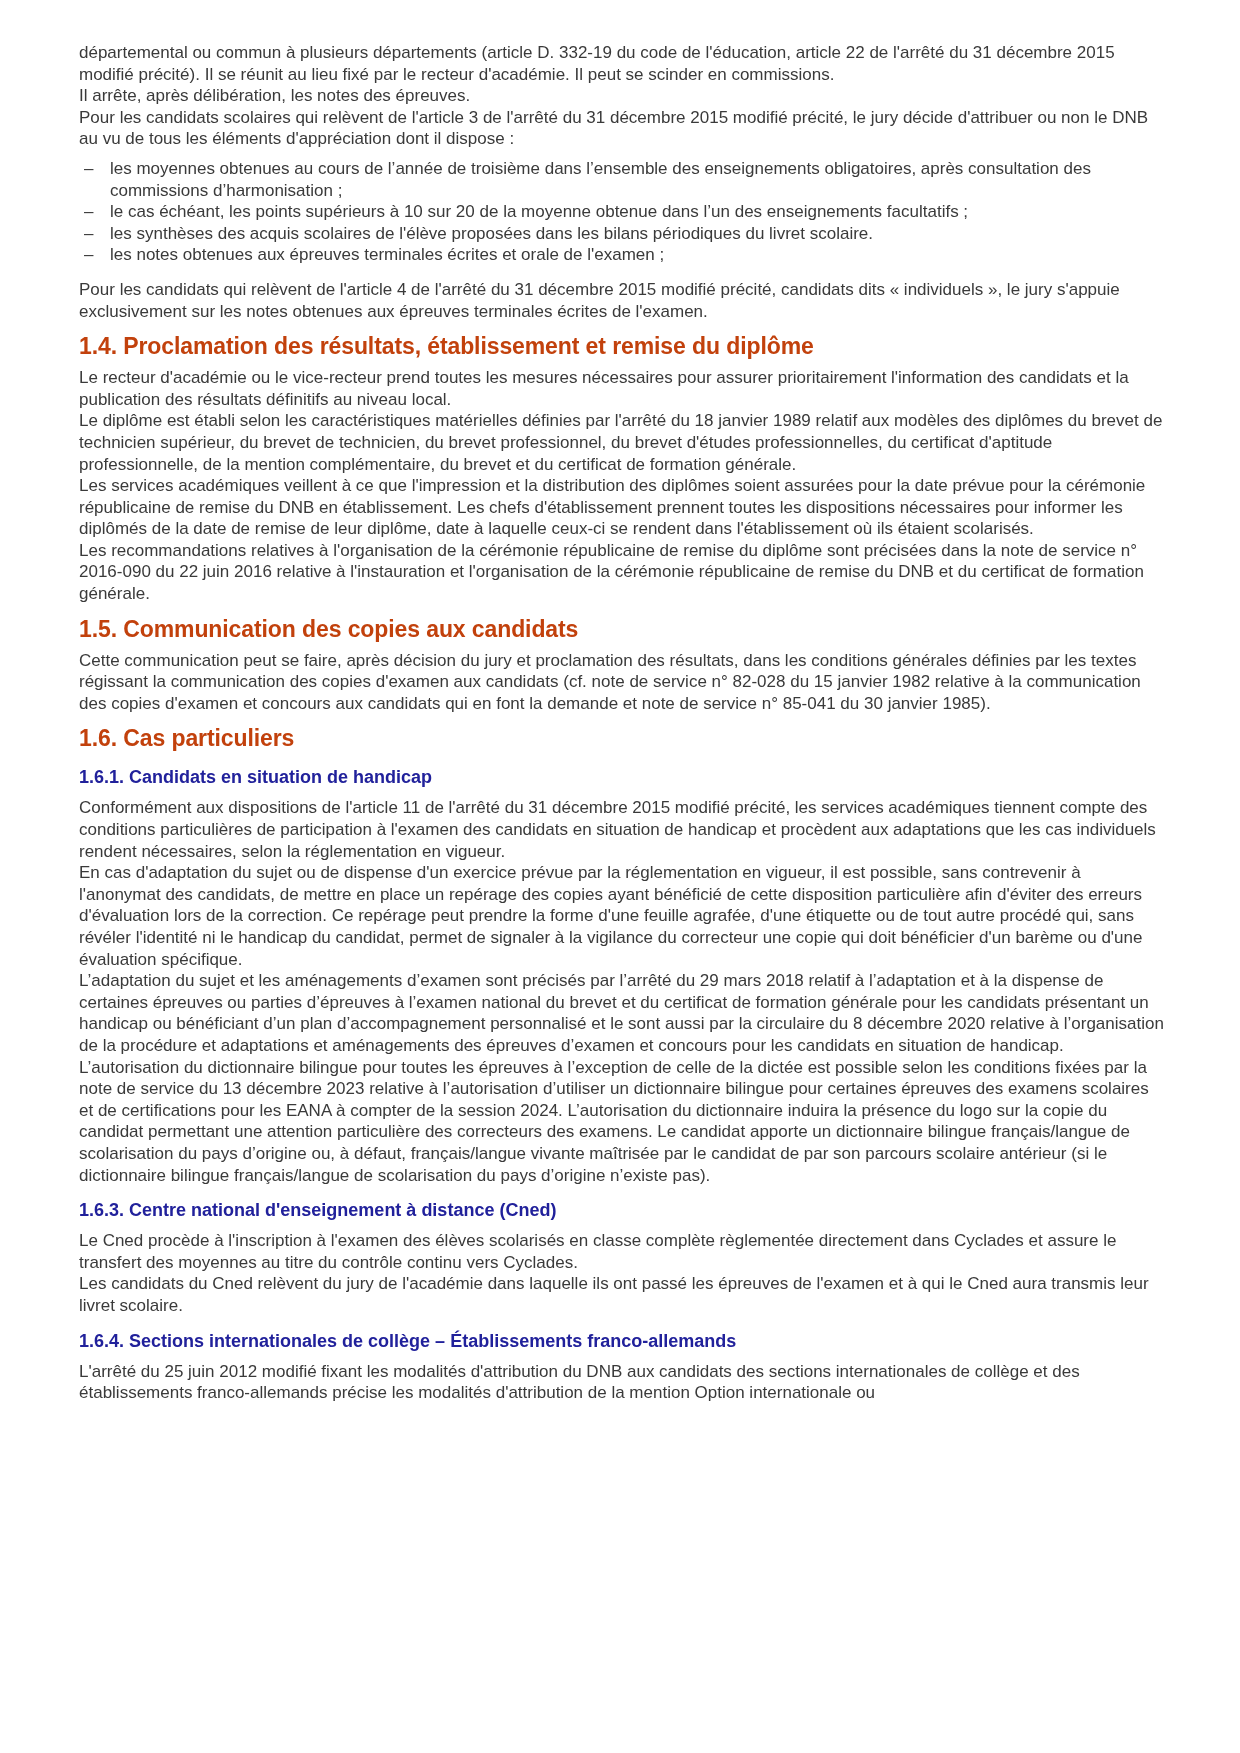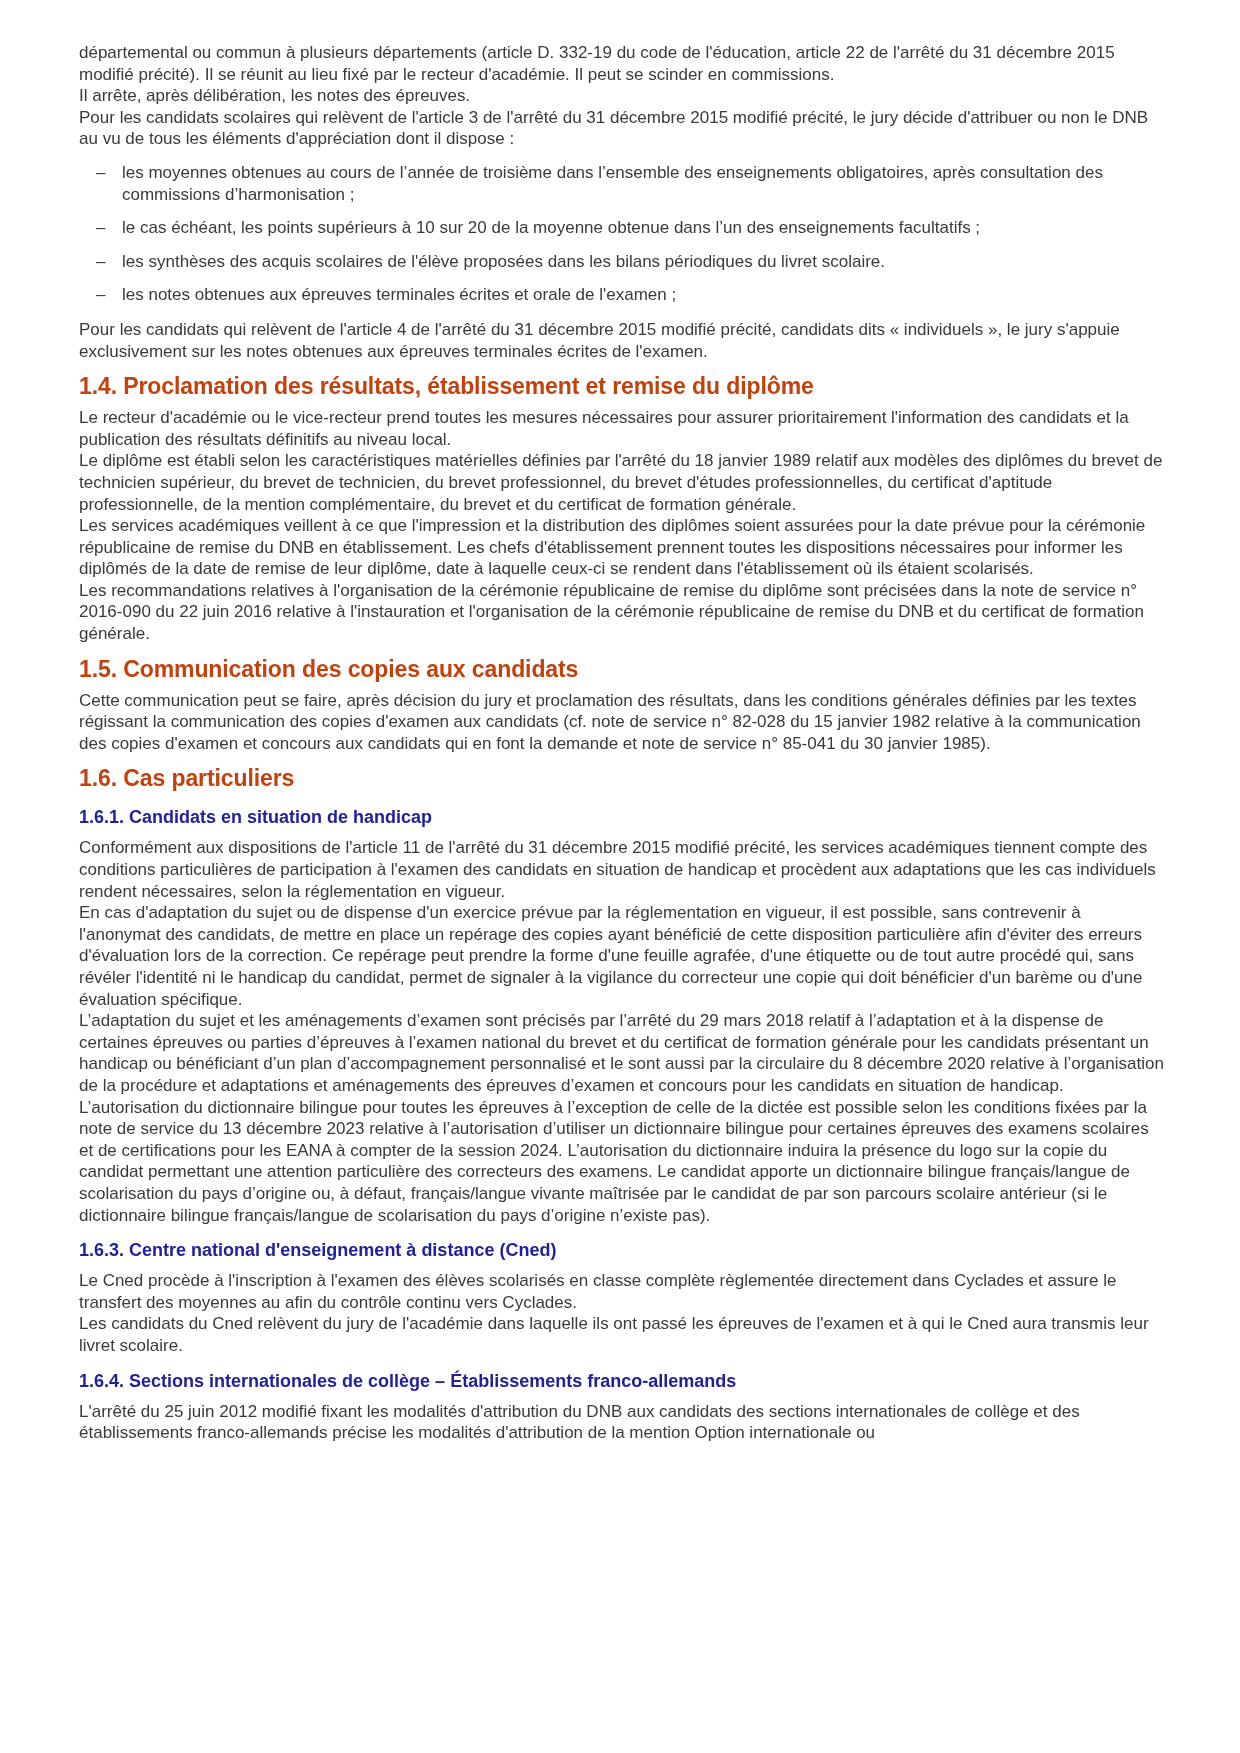--- a/index.html
+++ b/index.html
@@ -38,21 +38,21 @@
     margin: 13px 0 8px 0;
   }
   .content ul.dash {
     list-style: none;
     margin: 8px 0 13px 0;
     padding: 0;
   }
   .content ul.dash li {
     position: relative;
     padding-left: 31px;
-    margin: 12px;
+    margin: 0;
   }
   .content ul.dash li::before {
     content: "\2013";
     position: absolute;
     left: 5px;
     top: 0;
   }
   .footer {
     position: absolute;
     left: 79px;
@@ -107,21 +107,21 @@
       <p class="body">Les recommandations relatives à l'organisation de la cérémonie républicaine de remise du diplôme sont précisées dans la note de service n° 2016-090 du 22 juin 2016 relative à l'instauration et l'organisation de la cérémonie républicaine de remise du DNB et du certificat de formation générale.</p>
       <h2>1.5. Communication des copies aux candidats</h2>
       <p class="body">Cette communication peut se faire, après décision du jury et proclamation des résultats, dans les conditions générales définies par les textes régissant la communication des copies d'examen aux candidats (cf. note de service n° 82-028 du 15 janvier 1982 relative à la communication des copies d'examen et concours aux candidats qui en font la demande et note de service n° 85-041 du 30 janvier 1985).</p>
       <h2>1.6. Cas particuliers</h2>
       <h3>1.6.1. Candidats en situation de handicap</h3>
       <p class="body">Conformément aux dispositions de l'article 11 de l'arrêté du 31 décembre 2015 modifié précité, les services académiques tiennent compte des conditions particulières de participation à l'examen des candidats en situation de handicap et procèdent aux adaptations que les cas individuels rendent nécessaires, selon la réglementation en vigueur.</p>
       <p class="body">En cas d'adaptation du sujet ou de dispense d'un exercice prévue par la réglementation en vigueur, il est possible, sans contrevenir à l'anonymat des candidats, de mettre en place un repérage des copies ayant bénéficié de cette disposition particulière afin d'éviter des erreurs d'évaluation lors de la correction. Ce repérage peut prendre la forme d'une feuille agrafée, d'une étiquette ou de tout autre procédé qui, sans révéler l'identité ni le handicap du candidat, permet de signaler à la vigilance du correcteur une copie qui doit bénéficier d'un barème ou d'une évaluation spécifique.</p>
       <p class="body">L’adaptation du sujet et les aménagements d’examen sont précisés par l’arrêté du 29 mars 2018 relatif à l’adaptation et à la dispense de certaines épreuves ou parties d’épreuves à l’examen national du brevet et du certificat de formation générale pour les candidats présentant un handicap ou bénéficiant d’un plan d’accompagnement personnalisé et le sont aussi par la circulaire du 8 décembre 2020 relative à l’organisation de la procédure et adaptations et aménagements des épreuves d’examen et concours pour les candidats en situation de handicap.</p>
       <p class="body">L’autorisation du dictionnaire bilingue pour toutes les épreuves à l’exception de celle de la dictée est possible selon les conditions fixées par la note de service du 13 décembre 2023 relative à l’autorisation d’utiliser un dictionnaire bilingue pour certaines épreuves des examens scolaires et de certifications pour les EANA à compter de la session 2024. L’autorisation du dictionnaire induira la présence du logo sur la copie du candidat permettant une attention particulière des correcteurs des examens. Le candidat apporte un dictionnaire bilingue français/langue de scolarisation du pays d’origine ou, à défaut, français/langue vivante maîtrisée par le candidat de par son parcours scolaire antérieur (si le dictionnaire bilingue français/langue de scolarisation du pays d’origine n’existe pas).</p>
       <h3>1.6.3. Centre national d'enseignement à distance (Cned)</h3>
-      <p class="body">Le Cned procède à l'inscription à l'examen des élèves scolarisés en classe complète règlementée directement dans Cyclades et assure le transfert des moyennes au afin du contrôle continu vers Cyclades.</p>
+      <p class="body">Le Cned procède à l'inscription à l'examen des élèves scolarisés en classe complète règlementée directement dans Cyclades et assure le transfert des moyennes au titre du contrôle continu vers Cyclades.</p>
       <p class="body">Les candidats du Cned relèvent du jury de l'académie dans laquelle ils ont passé les épreuves de l'examen et à qui le Cned aura transmis leur livret scolaire.</p>
       <h3>1.6.4. Sections internationales de collège – Établissements franco-allemands</h3>
       <p class="body">L'arrêté du 25 juin 2012 modifié fixant les modalités d'attribution du DNB aux candidats des sections internationales de collège et des établissements franco-allemands précise les modalités d'attribution de la mention Option internationale ou</p>
     </div>
 
   <div class="footer">
     <div class="footer-row">
       <span class="footer-brand">education.gouv.fr</span>
       <span class="footer-bulletin">BO n° 33</span>
       <span class="footer-page">46</span>

